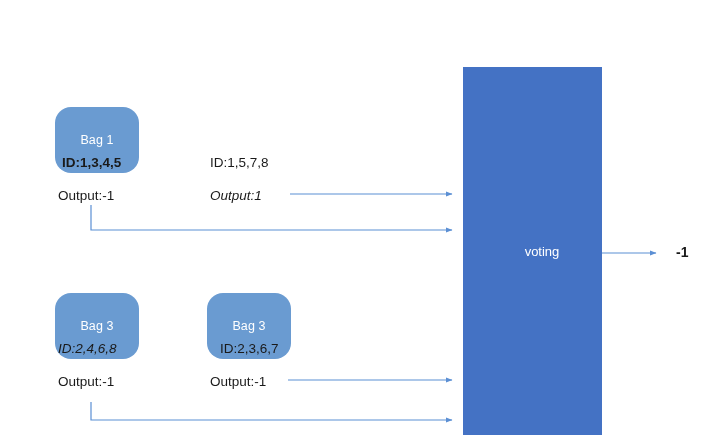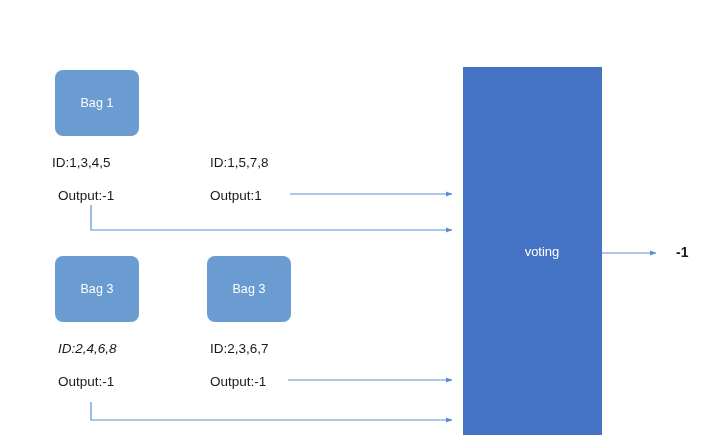--- a/index.html
+++ b/index.html
@@ -17,25 +17,26 @@
     height: 435px;
     background: #ffffff;
     overflow: hidden;
   }
 
   
   .bag-box {
     position: absolute;
     width: 84px;
     height: 66px;
-    border-radius: 8px;
+    border-radius: 16px;
     background: #6a9bd1;
     display: flex;
     align-items: center;
     justify-content: center;
+    margin-top: 37px;
   }
   .bag-box .bag-label {
     color: #ffffff;
     font-size: 12.5px;
     font-weight: 400;
     letter-spacing: 0.1px;
     line-height: 1;
   }
 
   
@@ -108,36 +109,36 @@
     <path d="M 288 380 L 452 380" fill="none" stroke="#5b8fd4" stroke-width="1.2" marker-end="url(#ah)"></path>
 
     <path d="M 91 402 L 91 420 L 452 420" fill="none" stroke="#5b8fd4" stroke-width="1.2" marker-end="url(#ah)"></path>
 
     <path d="M 602 253 L 656 253" fill="none" stroke="#5b8fd4" stroke-width="1.2" marker-end="url(#ah)"></path>
   </svg>
 
   <div class="bag-box" style="left:55px; top:70px;">
     <span class="bag-label">Bag 1</span>
   </div>
-  <div class="meta-text" style="left:52px; top:156px;">ID:1,3,4,5</div>
+  <div class="meta-text" style="left:62px; top:156px;font-weight:bold;">ID:1,3,4,5</div>
   <div class="meta-text" style="left:58px; top:189px;">Output:-1</div>
 
   <div class="meta-text" style="left:210px; top:156px;text-align:center;">ID:1,5,7,8</div>
-  <div class="meta-text" style="left:210px; top:189px;">Output:1</div>
+  <div class="meta-text" style="left:210px; top:189px;font-style:italic;">Output:1</div>
 
   <div class="bag-box" style="left:55px; top:256px;">
     <span class="bag-label">Bag 3</span>
   </div>
   <div class="meta-text" style="left:58px; top:342px;font-style:italic;">ID:2,4,6,8</div>
   <div class="meta-text" style="left:58px; top:375px;">Output:-1</div>
 
   <div class="bag-box" style="left:207px; top:256px;">
     <span class="bag-label">Bag 3</span>
   </div>
-  <div class="meta-text" style="left:210px; top:342px;">ID:2,3,6,7</div>
+  <div class="meta-text" style="left:220px; top:342px;">ID:2,3,6,7</div>
   <div class="meta-text" style="left:210px; top:375px;">Output:-1</div>
 
   <div id="voting-box">
     <div id="voting-label">voting</div>
   </div>
 
   <div id="output-value">-1</div>
 
 </div>
 

